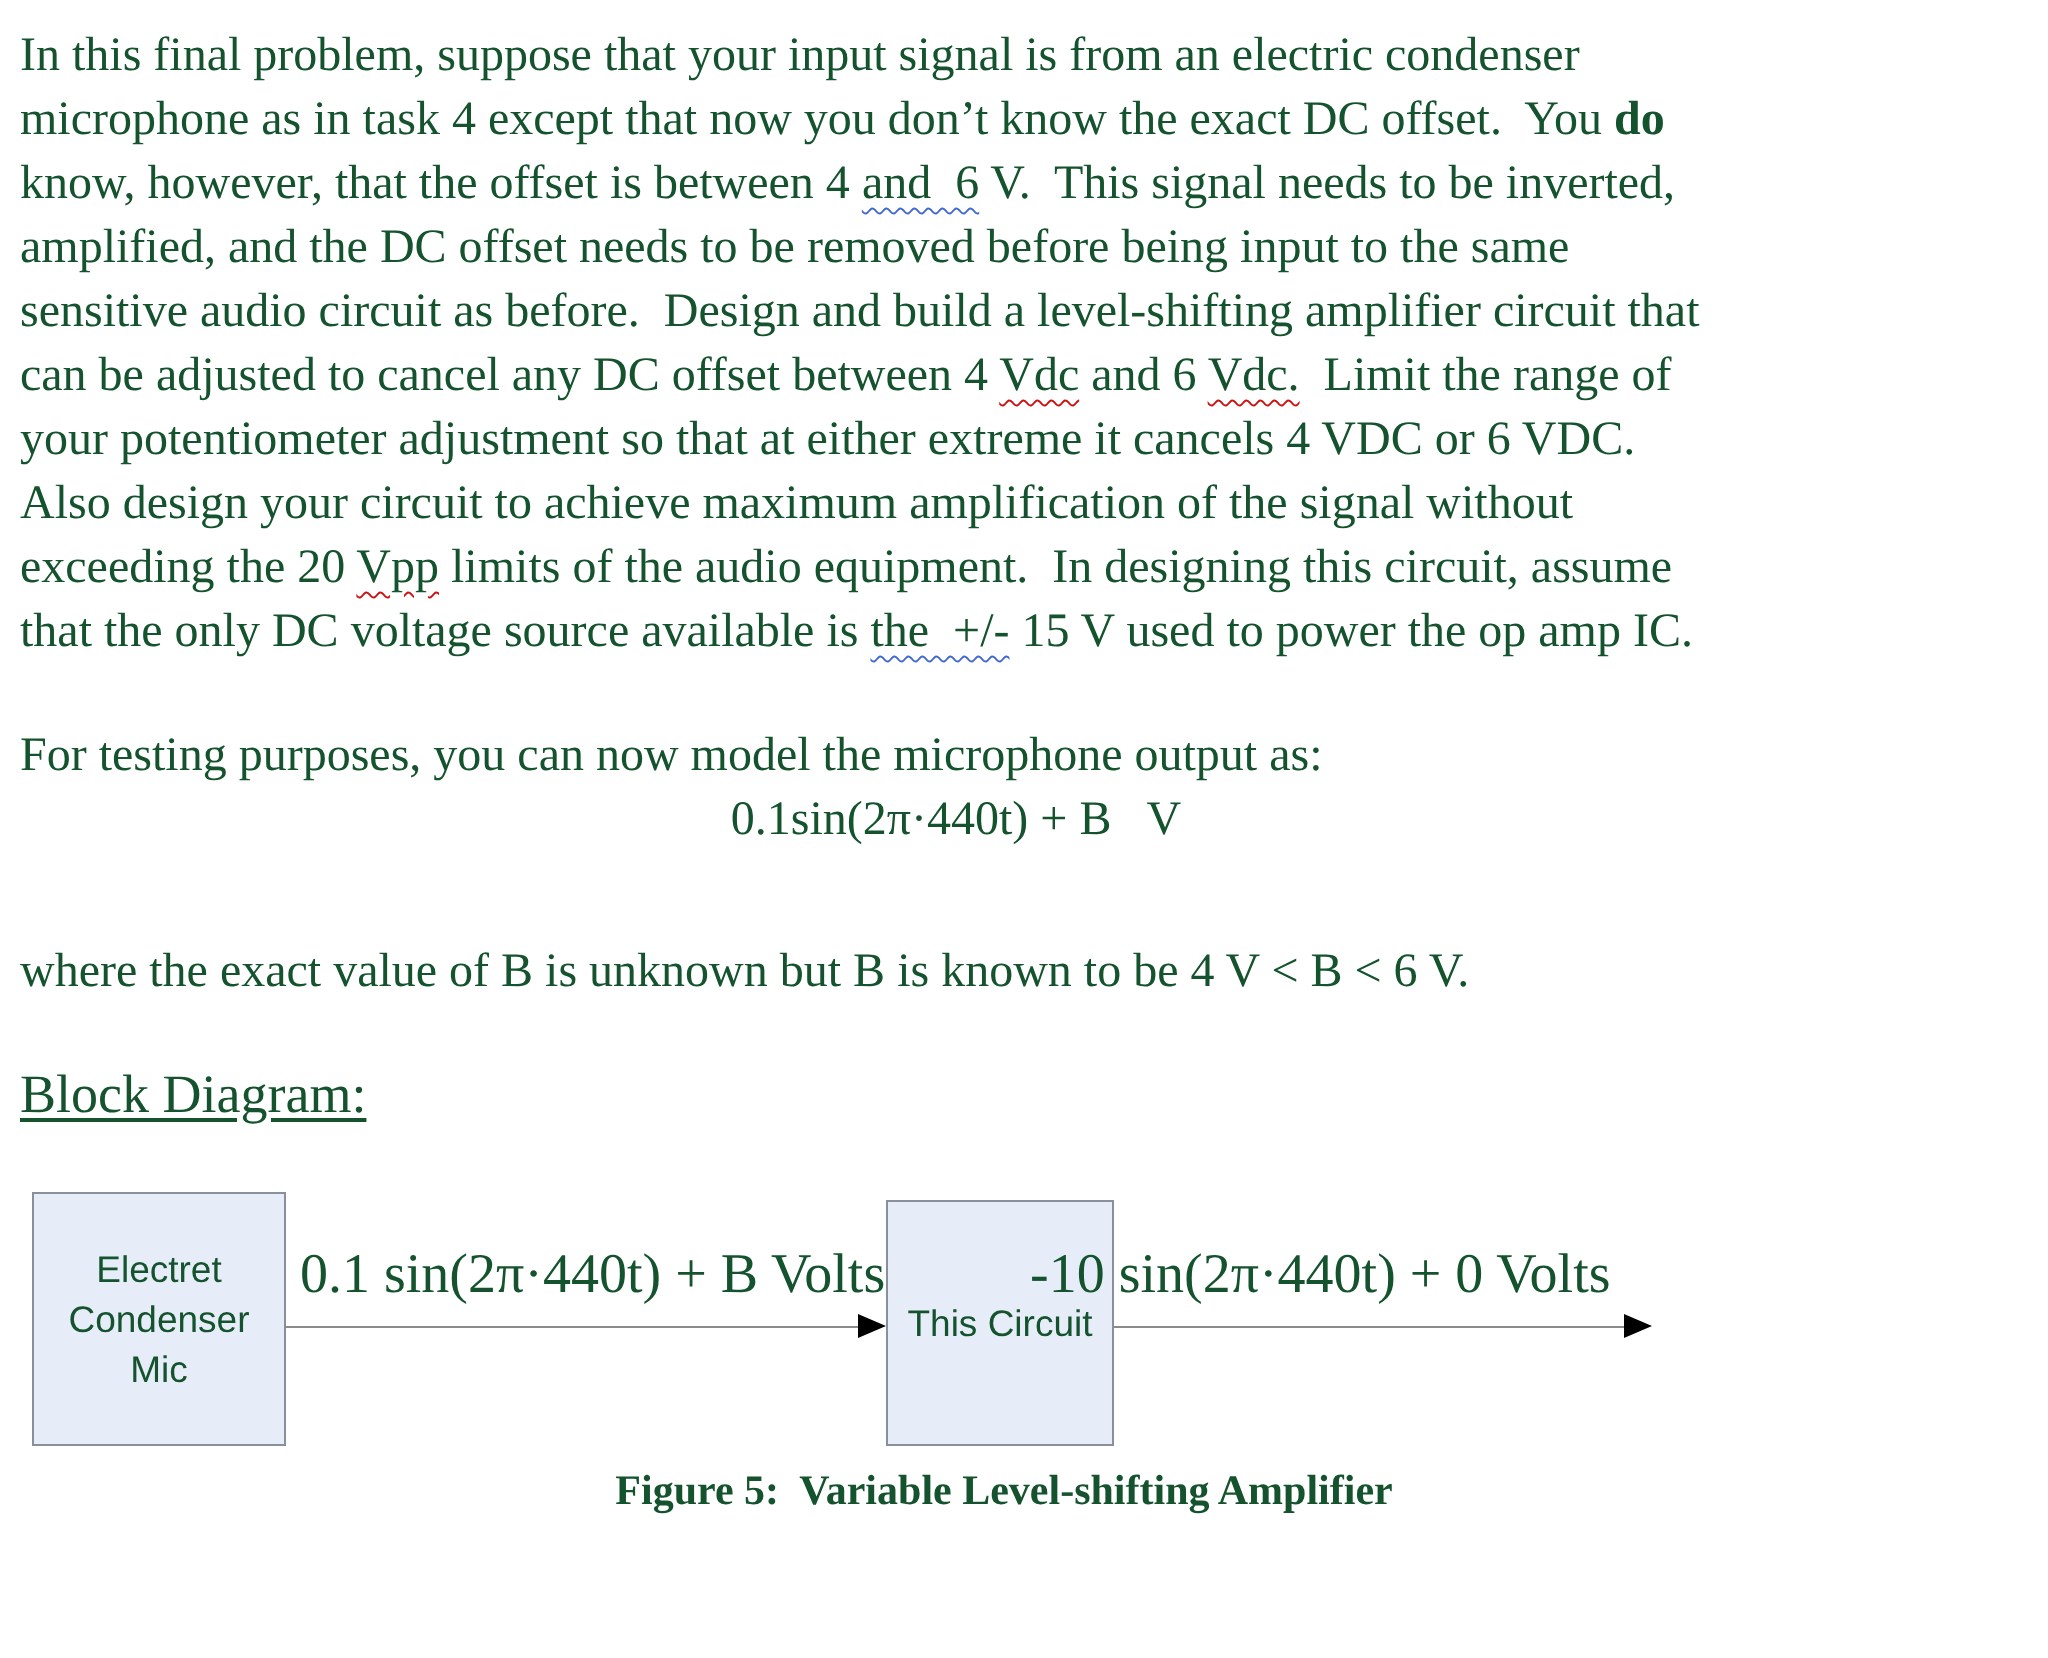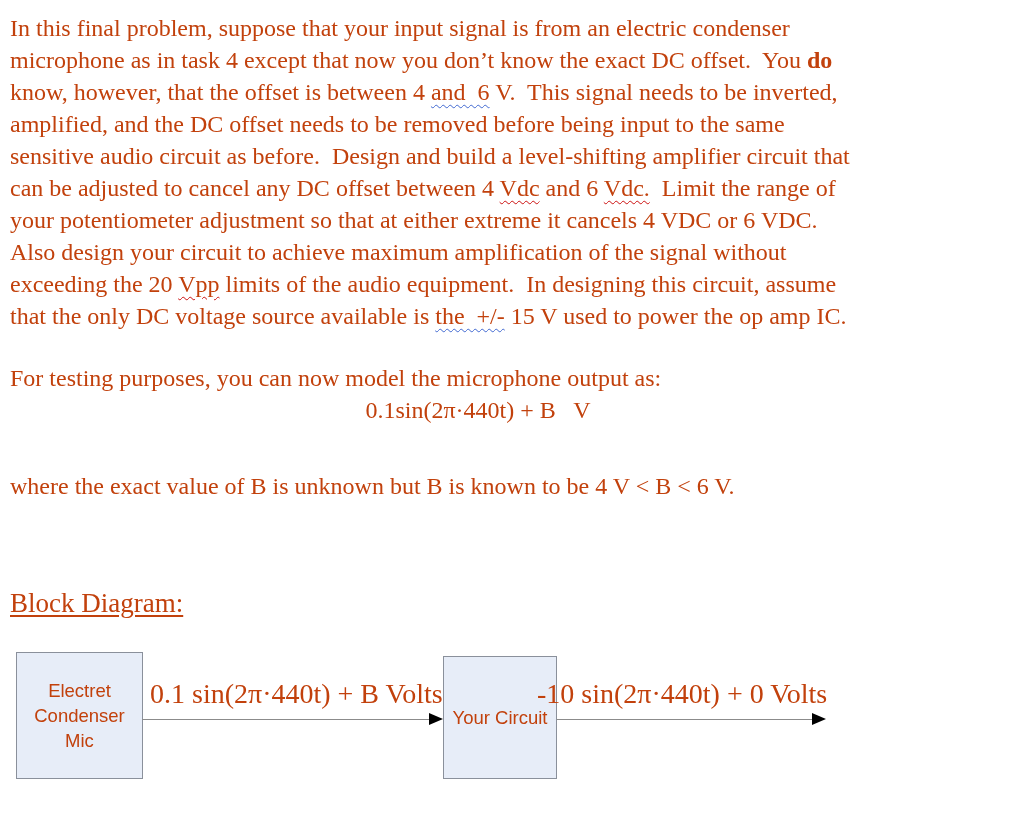--- a/index.html
+++ b/index.html
@@ -2,21 +2,21 @@
 <html><head>
 <meta charset="utf-8">
 <style>
   * { margin: 0; padding: 0; box-sizing: border-box; }
   html, body { background: #ffffff; }
   .page {
     position: relative;
     width: 1024px;
     height: 829px;
     background: #ffffff;
-    color: #c2410c;
+    color: #14532d;
     font-family: "Liberation Serif", serif;
     font-size: 24px;
     line-height: 32px;
     padding: 12px 10px 0 10px;
     overflow: hidden;
   }
   .line { white-space: pre; }
   .bold { font-weight: bold; }
   .sq-red {
     text-decoration-line: underline;
@@ -29,21 +29,21 @@
     text-decoration-line: underline;
     text-decoration-style: wavy;
     text-decoration-color: #4169d1;
     text-decoration-thickness: 1px;
     text-underline-offset: 4px;
   }
   .p2 { margin-top: 30px; }
   .formula { white-space: pre; width: 936px; text-align: center; }
   .where-line { margin-top: 44px; }
   .section-heading {
-    margin-top: 84px;
+    margin-top: 28px;
     font-size: 27px;
     line-height: 34px;
     text-decoration: underline;
     text-underline-offset: 3px;
     white-space: pre;
   }
   .diagram {
     position: relative;
     width: 984px;
     height: 179px;
@@ -80,21 +80,21 @@
   .head2 { left: 812px; top: 61px; }
   .arrow-label {
     position: absolute;
     font-family: "Liberation Serif", serif;
     font-size: 28px;
     line-height: 24px;
     text-align: center;
     white-space: pre;
   }
   .label1 { left: 150px; top: 30px; width: 290px; }
-  .label2 { left: 537px; top: 30px; width: 290px; }
+  .label2 { left: 515px; top: 30px; width: 290px; }
   .caption {
     position: absolute;
     left: 0; top: 136px;
     width: 1004px;
     text-align: center;
     font-weight: bold;
     font-size: 21px;
     line-height: 26px;
     white-space: pre;
   }
@@ -131,22 +131,23 @@
       <span>Electret
 Condenser
 Mic</span>
     </div>
 
     <div class="arrow-label label1">0.1 sin(2π·440t) + B Volts</div>
     <div class="arrow-line line1"></div>
     <div class="arrow-head head1"></div>
 
     <div class="box circuit-box">
-      <span>Your Circuit</span>
+      <span>This Circuit</span>
     </div>
 
     <div class="arrow-label label2">-10 sin(2π·440t) + 0 Volts</div>
     <div class="arrow-line line2"></div>
     <div class="arrow-head head2"></div>
 
+    <div class="caption">Figure 5:  Variable Level-shifting Amplifier</div>
   </div>
 
 </div>
 
 </body></html>

